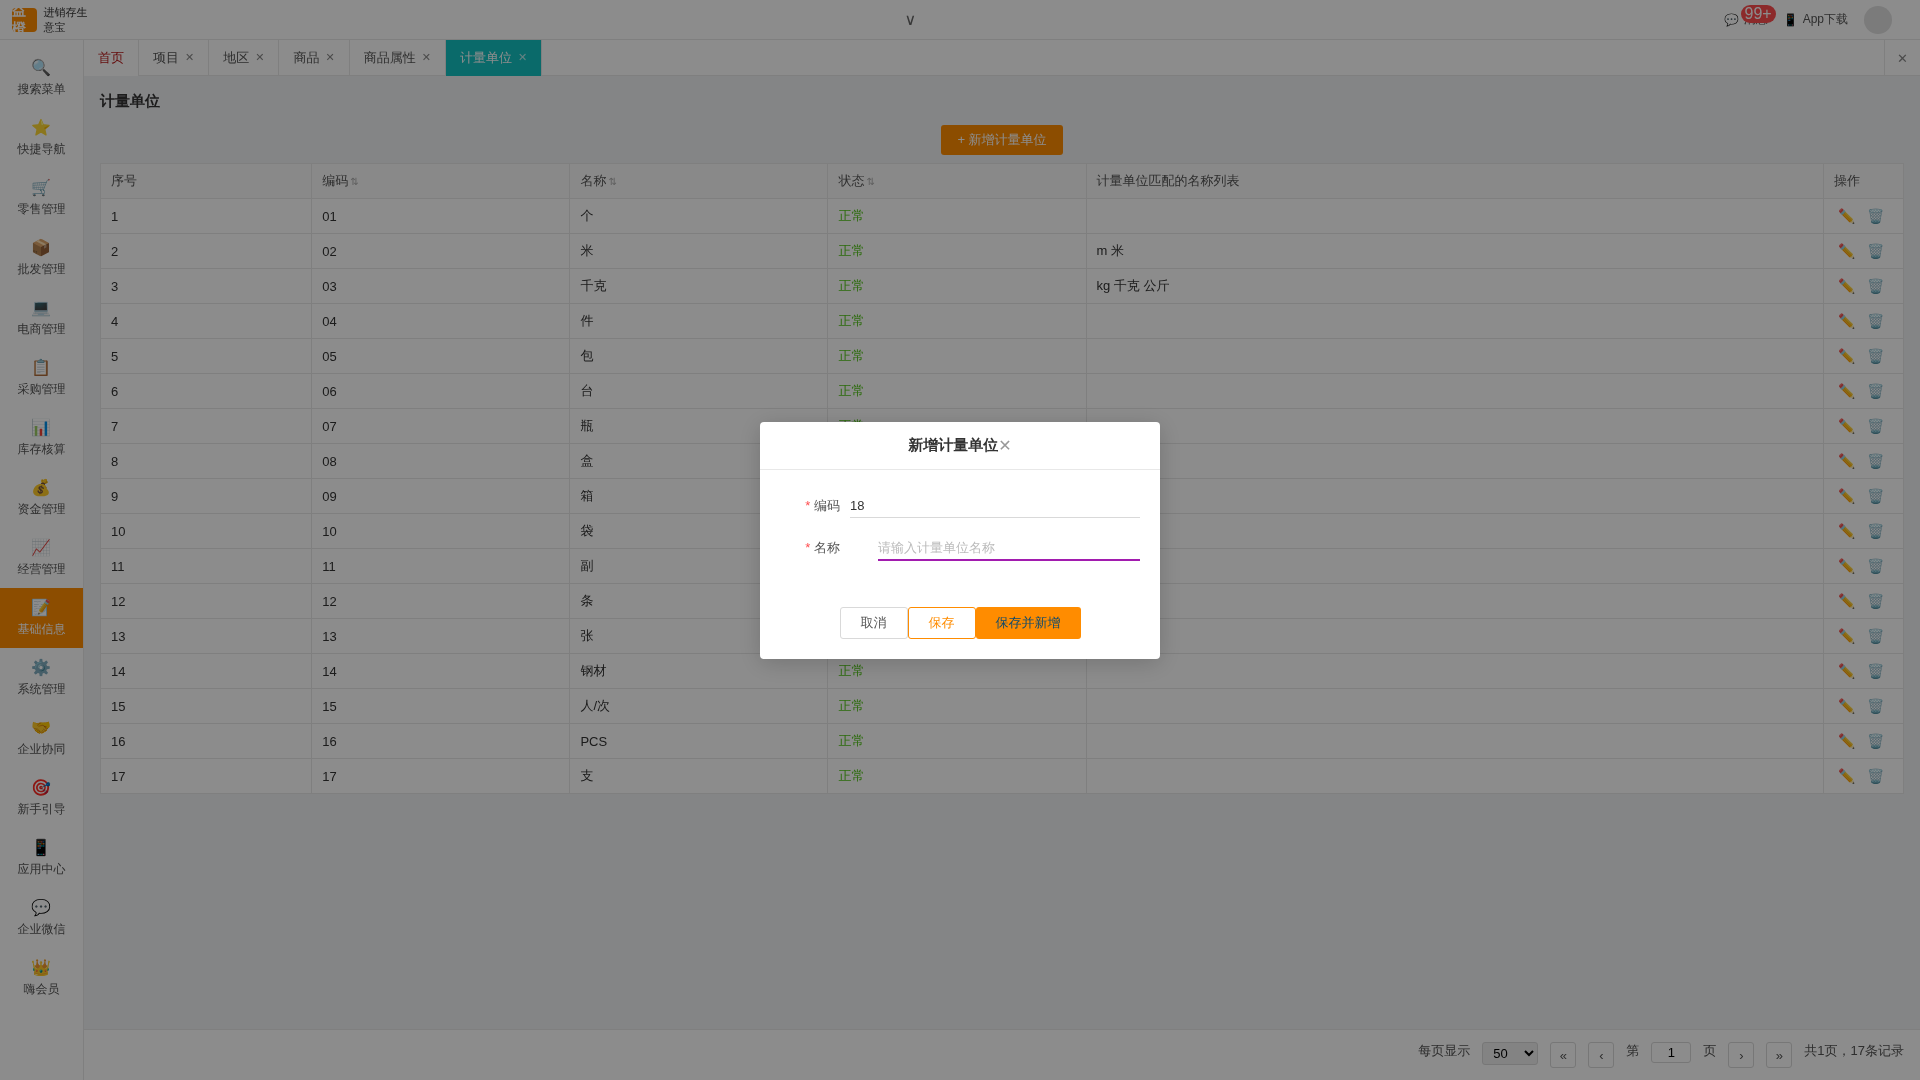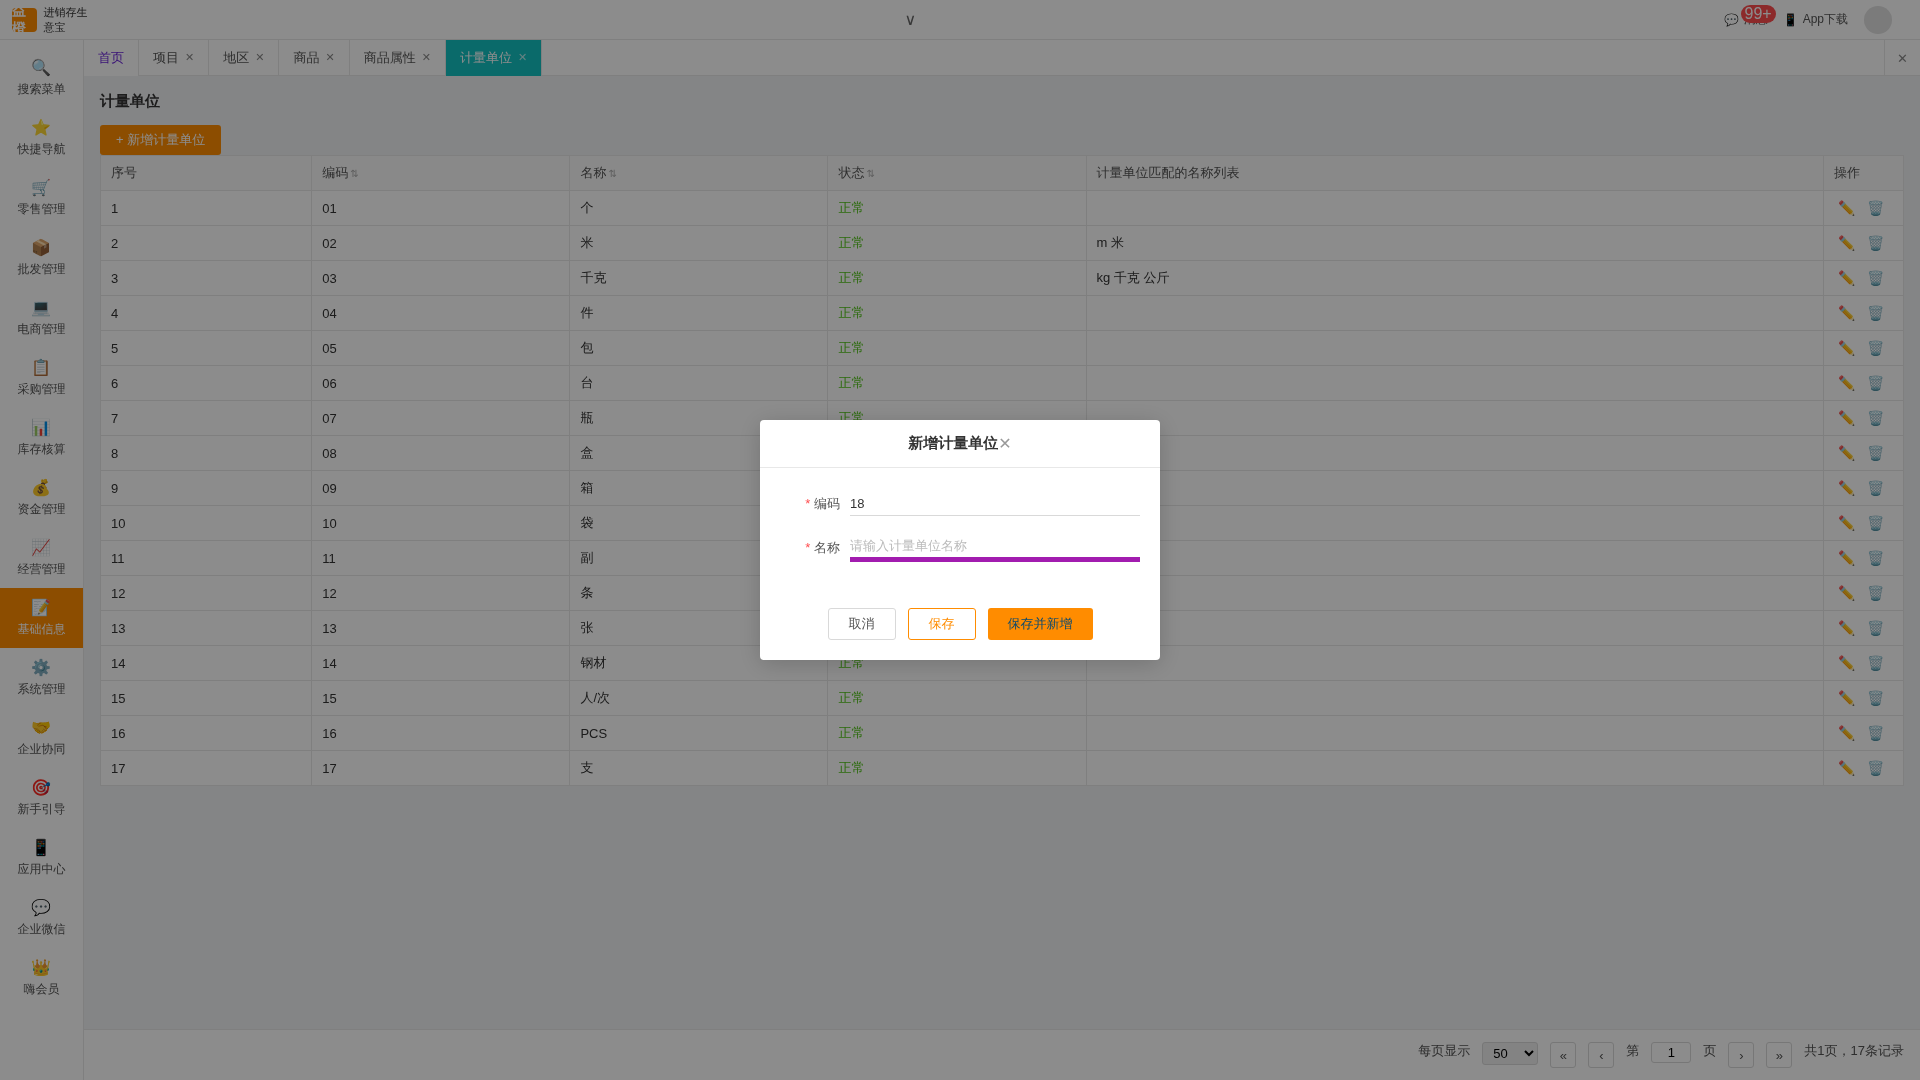--- a/index.html
+++ b/index.html
@@ -28,27 +28,27 @@
     .sidebar-icon { font-size: 16px; }
 
     
     .main-content { flex: 1; display: flex; flex-direction: column; overflow: hidden; }
 
     
     .tab-bar { height: 36px; background: #fff; display: flex; align-items: center; padding: 0 0; border-bottom: 1px solid #e8e8e8; position: relative; }
     .tab-item { height: 36px; display: flex; align-items: center; padding: 0 14px; font-size: 13px; cursor: pointer; border-right: 1px solid #e8e8e8; color: #555; gap: 6px; white-space: nowrap; }
     .tab-item.active { background: #13c2c2; color: #fff; }
     .tab-item .tab-close { font-size: 11px; opacity: 0.7; }
-    .tab-item.home { background: #fff; color: #6d28d9; }
+    .tab-item.home { background: #fff; color: #b91c1c; }
     .tab-bar-close { position: absolute; right: 0; top: 0; height: 36px; width: 36px; display: flex; align-items: center; justify-content: center; cursor: pointer; color: #888; border-left: 1px solid #e8e8e8; }
 
     
     .page-content { flex: 1; padding: 16px; overflow-y: auto; position: relative; }
     .page-title { font-size: 15px; font-weight: bold; color: #333; margin-bottom: 14px; }
-    .toolbar { display: flex; justify-content: flex-start; margin-bottom: 0; }
+    .toolbar { display: flex; justify-content: center; margin-bottom: 8px; }
     .btn-add { background: #ff8c00; color: #fff; border: none; padding: 6px 16px; border-radius: 3px; cursor: pointer; font-size: 13px; }
 
     
     .data-table { width: 100%; border-collapse: collapse; background: #fff; }
     .data-table th { background: #fafafa; border: 1px solid #e8e8e8; padding: 8px 10px; text-align: left; color: #555; font-weight: 500; font-size: 13px; }
     .data-table td { border: 1px solid #e8e8e8; padding: 7px 10px; color: #333; font-size: 13px; }
     .status-normal { color: #52c41a; }
     .action-btn { background: none; border: none; cursor: pointer; color: #666; font-size: 14px; padding: 2px 4px; }
 
     
@@ -63,23 +63,23 @@
     
     .modal { background: #fff; border-radius: 4px; width: 400px; box-shadow: 0 4px 24px rgba(0,0,0,0.18); position: relative; }
     .modal-header { padding: 14px 20px; border-bottom: 1px solid #e8e8e8; display: flex; align-items: center; justify-content: center; }
     .modal-title { font-size: 15px; font-weight: bold; color: #333; }
     .modal-close { background: none; border: none; cursor: pointer; color: #999; font-size: 16px; }
     .modal-body { padding: 24px 20px 16px; }
     .form-row { display: flex; align-items: center; margin-bottom: 18px; }
     .form-label { width: 60px; text-align: right; font-size: 13px; color: #555; margin-right: 10px; }
     .form-label.required::before { content: "* "; color: #ff4d4f; }
     .form-input { flex: 1; border: none; border-bottom: 1px solid #d9d9d9; padding: 4px 0; font-size: 13px; outline: none; color: #333; }
-    .form-input.active-border { border-bottom: 5px solid #a21caf; }
+    .form-input.active-border { border-bottom: 2px solid #a21caf; margin-left: 28px; }
     .form-input::placeholder { color: #bbb; }
-    .modal-footer { padding: 12px 20px 20px; display: flex; justify-content: center; gap: 12px; }
+    .modal-footer { padding: 12px 20px 20px; display: flex; justify-content: center; gap: 0; }
     .btn-cancel { border: 1px solid #d9d9d9; background: #fff; color: #555; padding: 6px 20px; border-radius: 3px; cursor: pointer; font-size: 13px; }
     .btn-save { border: 1px solid #ff8c00; background: #fff; color: #ff8c00; padding: 6px 20px; border-radius: 3px; cursor: pointer; font-size: 13px; }
     .btn-save-new { border: none; background: #ff8c00; color: #0c4a6e; padding: 6px 20px; border-radius: 3px; cursor: pointer; font-size: 13px; }
 
     .sort-icon { color: #aaa; font-size: 10px; margin-left: 2px; }
   </style>
 </head>
 <body>
 
 <div class="top-bar">

